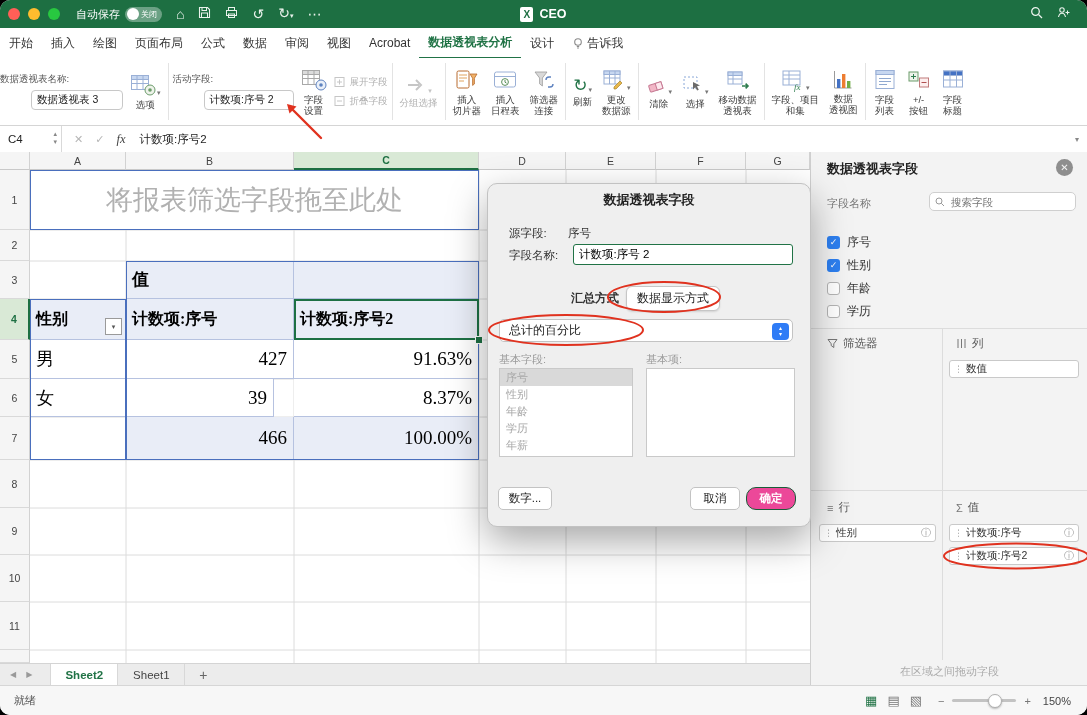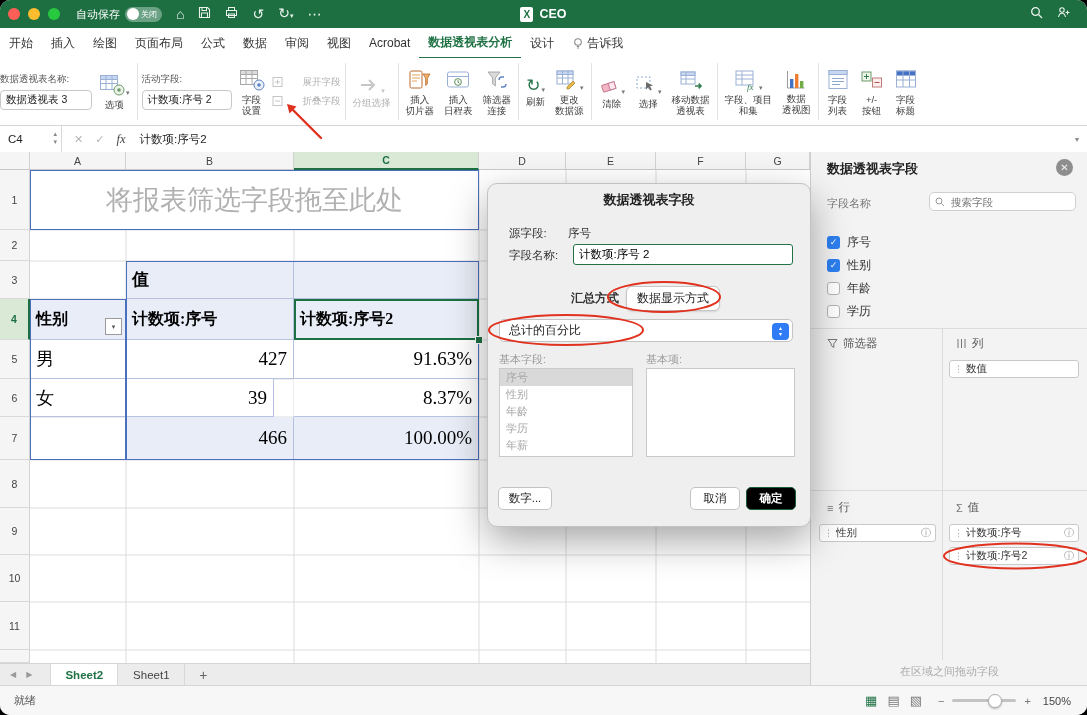--- a/index.html
+++ b/index.html
@@ -19,29 +19,29 @@
   .tabrow{position:absolute;left:0;top:28px;width:1087px;height:30px;background:#fff;display:flex;align-items:center;font-size:12px;color:#333;}
   .rtab{padding:0 9px;height:30px;display:flex;align-items:center;cursor:default;}
   .rtab.active{color:#217346;border-bottom:2.5px solid #217346;font-weight:bold;}
   .tabrt{position:absolute;right:10px;top:28px;height:30px;display:flex;align-items:center;gap:14px;font-size:12px;color:#3d5848;}
   
   .ribbon{position:absolute;left:0;top:58px;width:1087px;height:68px;background:#fff;border-bottom:1px solid #d5d5d5;display:flex;align-items:stretch;box-sizing:border-box;}
   .vsep{width:1px;background:#e3e3e3;margin:5px 4px;}
   .rgroup{display:flex;align-items:center;gap:4px;}
   .rcol{display:flex;flex-direction:column;justify-content:center;gap:4px;}
   .rcap{font-size:9.5px;color:#555;}
-  .rbox{width:92px;height:20px;border:1px solid #c8c8c8;border-radius:4px;background:#fff;font-size:10.5px;color:#222;display:flex;align-items:center;padding:0 5px;box-sizing:border-box;white-space:nowrap;overflow:hidden;}
+  .rbox{width:92px;height:20px;border:1px solid #c8c8c8;border-radius:4px;background:#fff;font-size:10.5px;color:#222;display:flex;align-items:center;padding:0 5px;box-sizing:border-box;white-space:nowrap;overflow:hidden;margin-left:31px;}
   .rbig{display:flex;flex-direction:column;align-items:center;justify-content:center;gap:2px;padding:0 3px;}
   .rlab{font-size:9.5px;color:#3b3b3b;line-height:11px;text-align:center;white-space:nowrap;}
   .gray .rlab,.gray .rrowlab{color:#b0b0b0;}
   .cv{font-size:7px;color:#777;margin-left:1px;}
   .gray .cv{color:#c4c4c4;}
   .ricon{display:flex;align-items:flex-end;}
   .rstack{display:flex;flex-direction:column;justify-content:center;gap:6px;}
-  .rrow{display:flex;align-items:center;gap:18px;}
+  .rrow{display:flex;align-items:center;gap:3px;}
   .rrowlab{font-size:9.5px;color:#3b3b3b;white-space:nowrap;}
   .refresh-glyph{font-size:17px;color:#217346;line-height:17px;}
   
   .fbar{position:absolute;left:0;top:126px;width:1087px;height:26px;background:#fff;border-bottom:1px solid #cfcfcf;display:flex;align-items:center;}
   .namebox{width:62px;height:26px;border-right:1px solid #d9d9d9;display:flex;align-items:center;font-size:11.5px;color:#222;padding-left:8px;box-sizing:border-box;position:relative;}
   .stepper{position:absolute;right:4px;top:4px;display:flex;flex-direction:column;line-height:8px;font-size:7px;color:#888;}
   .fbtn{font-size:11px;color:#b5b5b5;margin-left:12px;}
   .fx{font-style:italic;font-family:"Liberation Serif",serif;color:#444;font-size:12.5px;margin-left:12px;}
   .ftext{font-size:11.5px;color:#222;margin-left:14px;}
   .fchev{position:absolute;right:8px;font-size:8px;color:#888;}
@@ -69,21 +69,21 @@
   .dinput{position:absolute;left:85px;top:60px;width:220px;height:21px;border:1.5px solid #217346;border-radius:3px;background:#fff;font-size:11.5px;padding:0 5px;box-sizing:border-box;font-family:"Liberation Sans",sans-serif;}
   .seg{position:absolute;left:78px;top:103px;display:flex;align-items:center;gap:2px;height:23px;}
   .seg1{width:58px;text-align:center;font-size:12px;color:#333;font-weight:bold;}
   .seg2{width:92px;height:23px;background:#fff;border:1px solid #c6c6c6;border-radius:6px;box-shadow:0 1px 2px rgba(0,0,0,.12);display:flex;align-items:center;justify-content:center;font-size:12px;color:#222;}
   .ddown{position:absolute;left:11px;top:135px;width:294px;height:23px;background:#fff;border:1px solid #c3c3c3;border-radius:5px;display:flex;align-items:center;padding-left:9px;box-sizing:border-box;}
   .stepbtn{position:absolute;right:3px;top:2.5px;width:17px;height:17px;background:#2f7cf6;border-radius:4px;display:flex;flex-direction:column;align-items:center;justify-content:center;color:#fff;font-size:6px;line-height:6px;}
   .dlist{position:absolute;background:#fff;border:1px solid #c9c9c9;font-size:11px;color:#a6a6a6;overflow:hidden;}
   .dlitem{height:17px;display:flex;align-items:center;padding-left:6px;}
   .dlitem.selrow{background:#d9d9d9;}
   .dbtn{position:absolute;height:21px;border:1px solid #c3c3c3;border-radius:5px;background:#fff;font-size:11.5px;color:#222;display:flex;align-items:center;justify-content:center;}
-  .dbtn.ok{background:#000000;border-color:#1a5c38;color:#fff;font-weight:bold;}
+  .dbtn.ok{background:#ec4899;border-color:#1a5c38;color:#fff;font-weight:bold;border-radius:10px;}
   
   .panel{position:absolute;left:810px;top:152px;width:277px;height:533px;background:#f3f3f3;border-left:1px solid #cfcfcf;z-index:5;box-sizing:border-box;}
   .ptitle{position:absolute;left:16px;top:8px;font-size:13px;font-weight:bold;color:#222;}
   .pclose{position:absolute;right:14px;top:7px;width:17px;height:17px;border-radius:50%;background:#8e8e8e;color:#f3f3f3;font-size:10px;display:flex;align-items:center;justify-content:center;}
   .pcap{position:absolute;font-size:11px;color:#777;}
   .searchbox{position:absolute;left:118px;top:40px;width:147px;height:19px;background:#fff;border:1px solid #cfcfcf;border-radius:5px;display:flex;align-items:center;padding-left:5px;box-sizing:border-box;gap:4px;}
   .searchbox input{border:none;outline:none;width:110px;font-size:10.5px;background:transparent;font-family:"Liberation Sans",sans-serif;color:#333;}
   .fldrow{position:absolute;left:16px;display:flex;align-items:center;gap:7px;font-size:12px;color:#333;height:16px;}
   .cb{width:13px;height:13px;border-radius:3px;box-sizing:border-box;display:flex;align-items:center;justify-content:center;font-size:9px;}
   .cb.on{background:#2d7ff0;color:#fff;}

